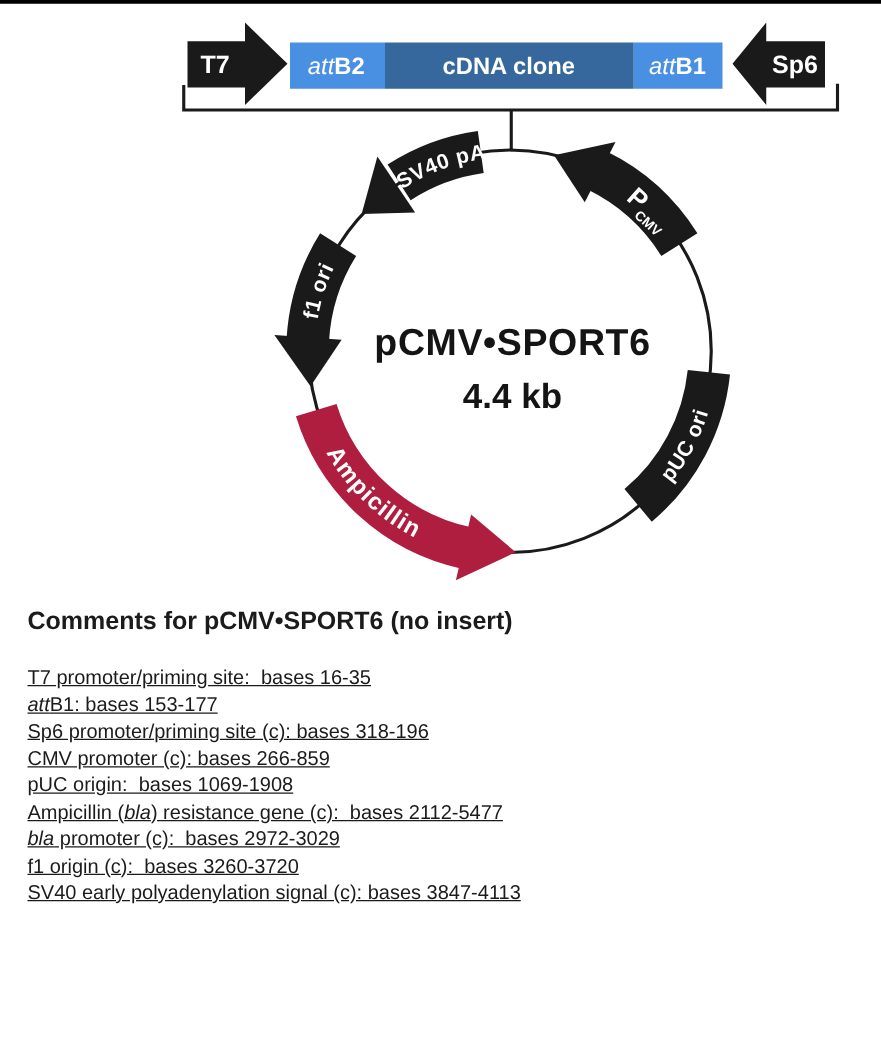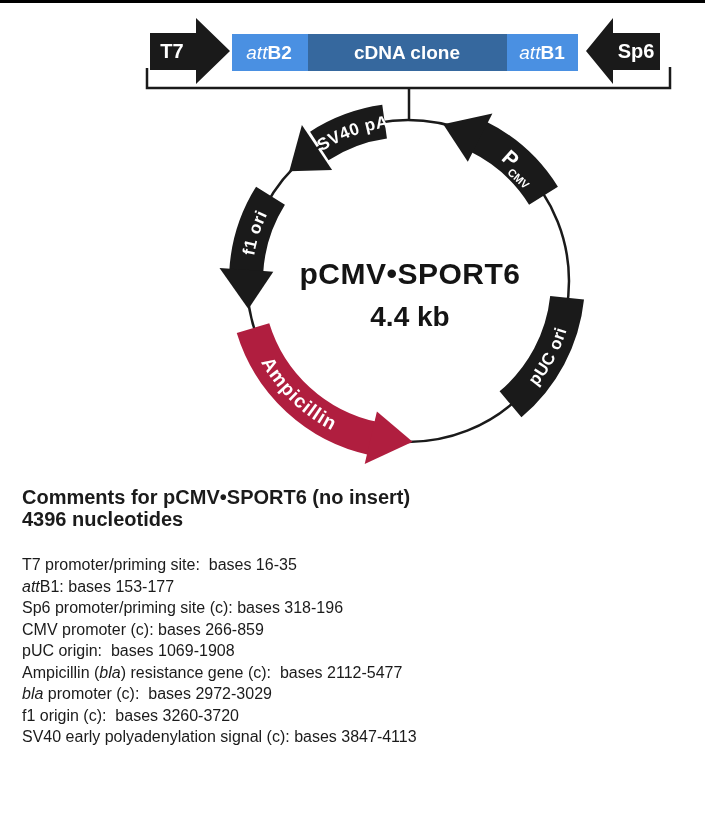--- a/index.html
+++ b/index.html
@@ -15,21 +15,21 @@
   .amp-label  { fill:#ffffff; font-weight:bold; font-size:19px; letter-spacing:1px; }
   .box-label  { fill:#ffffff; font-size:19px; }
   .arrow-label{ fill:#ffffff; font-weight:bold; font-size:20px; }
   .it { font-style:italic; }
   .b  { font-weight:bold; }
   .center-title { fill:#141414; font-weight:bold; font-size:30px; letter-spacing:0.5px; }
   .center-size  { fill:#141414; font-weight:bold; font-size:28px; }
   .comments { margin:6px 0 0 22px; }
   .comments .heading { font-weight:bold; font-size:20px; line-height:22px; }
   .features { margin-top:24px; font-size:16px; line-height:21.5px; }
-  .feature-line { white-space:pre-wrap; }
+  .feature-line { white-space:pre-wrap;text-decoration:underline; }
 </style>
 </head>
 <body>
 
 <svg width="705" height="480" viewBox="0 0 705 480">
   <defs>
     <path id="sv40tp" d="M 315.9 155.6 A 155 155 0 0 1 396.2 126.4"></path>
     <path id="f1tp" d="M 252.2 272.9 A 155 155 0 0 1 275.6 198.8"></path>
     <path id="amptp" d="M 247.3 329.8 A 167 167 0 0 0 372.3 444.4"></path>
     <path id="puctp" d="M 514.4 408.9 A 167 167 0 0 0 573.1 298.5"></path>
@@ -83,21 +83,20 @@
     <text class="band-label"><textPath href="#puctp" startOffset="50%" text-anchor="middle">pUC ori</textPath></text>
 
     <text x="410" y="284" text-anchor="middle" class="center-title">pCMV•SPORT6</text>
     <text x="410" y="326" text-anchor="middle" class="center-size">4.4 kb</text>
   </g>
 </svg>
 
 <div class="comments">
   <div class="heading">
     <div>Comments for pCMV•SPORT6 (no insert)</div>
-    <div>4396 nucleotides</div>
   </div>
   <div class="features">
       <div class="feature-line"><span>T7 promoter/priming site:  bases 16-35</span></div>
       <div class="feature-line"><span class="it">att</span><span>B1: bases 153-177</span></div>
       <div class="feature-line"><span>Sp6 promoter/priming site (c): bases 318-196</span></div>
       <div class="feature-line"><span>CMV promoter (c): bases 266-859</span></div>
       <div class="feature-line"><span>pUC origin:  bases 1069-1908</span></div>
       <div class="feature-line"><span>Ampicillin (</span><span class="it">bla</span><span>) resistance gene (c):  bases 2112-5477</span></div>
       <div class="feature-line"><span class="it">bla</span><span> promoter (c):  bases 2972-3029</span></div>
       <div class="feature-line"><span>f1 origin (c):  bases 3260-3720</span></div>

